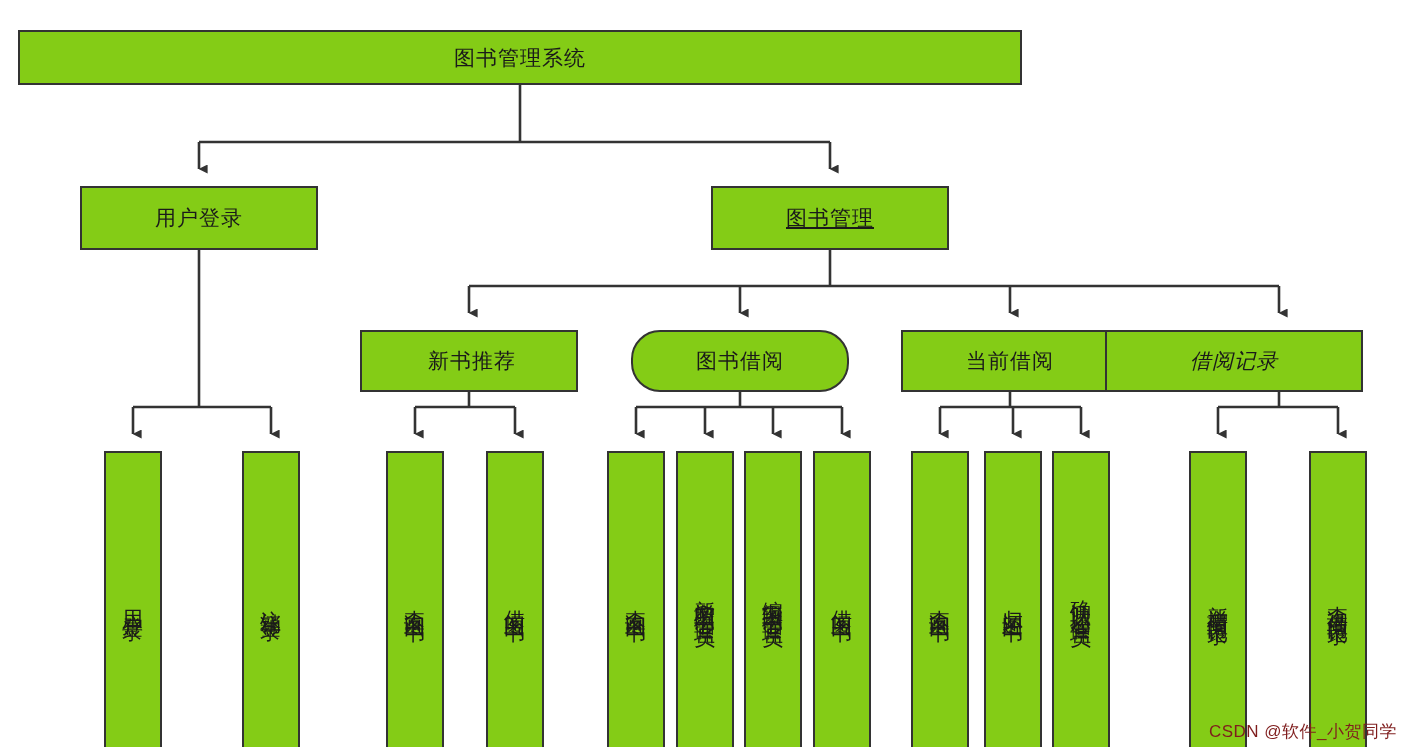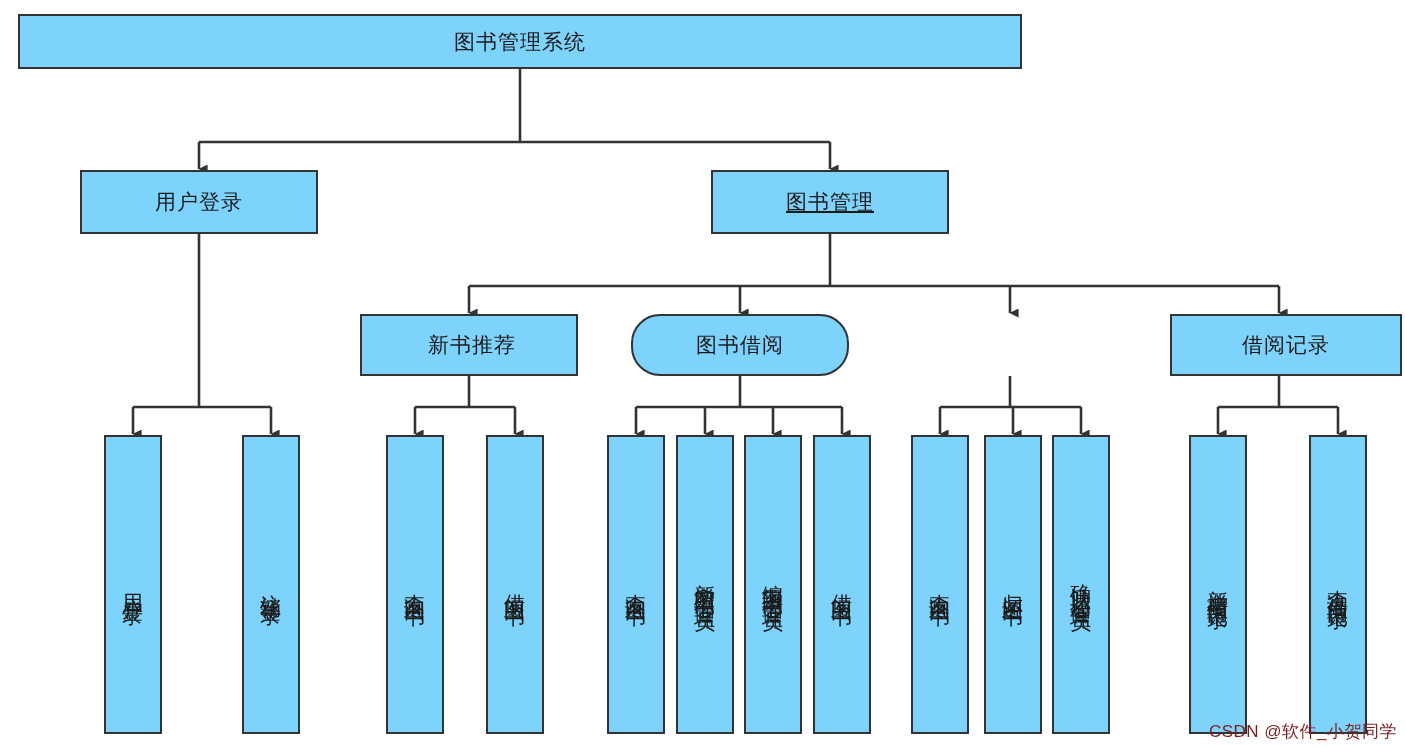--- a/index.html
+++ b/index.html
@@ -21,26 +21,27 @@
     position: absolute;
     left: 0;
     top: 0;
     width: 1405px;
     height: 747px;
     pointer-events: none;
   }
   .node {
     position: absolute;
     box-sizing: border-box;
-    background: #7dd3fc;
+    background: #84cc16;
     border: 2px solid #333333;
     display: flex;
     align-items: center;
     justify-content: center;
     color: #1a1a1a;
+    margin-top: 16px;
   }
   .node.horiz {
     font-size: 21px;
     letter-spacing: 1px;
   }
   .node.vert {
     writing-mode: vertical-rl;
     text-orientation: upright;
     font-size: 21px;
     letter-spacing: 4px;
@@ -123,21 +124,24 @@
   <div class="node horiz" style="left: 711px; top: 170px; width: 238px; height: 64px; text-decoration: underline;">
     <span class="htext">图书管理</span>
   </div>
 
   <div class="node horiz" style="left: 360px; top: 314px; width: 218px; height: 62px; padding-left: 6px;">
     <span class="htext">新书推荐</span>
   </div>
   <div class="node horiz" style="left: 631px; top: 314px; width: 218px; height: 62px; border-radius: 29px;">
     <span class="htext">图书借阅</span>
   </div>
-  <div class="node horiz" style="left: 1170px; top: 314px; width: 232px; height: 62px;">
+  <div class="node horiz" style="left: 901px; top: 314px; width: 218px; height: 62px;">
+    <span class="htext">当前借阅</span>
+  </div>
+  <div class="node horiz" style="left: 1105px; top: 314px; width: 258px; height: 62px; font-style: italic;">
     <span class="htext">借阅记录</span>
   </div>
 
   <div class="node vert" style="left: 104px; top: 435px; width: 58px; height: 299px;">
     <span class="vtext">用户登录</span>
   </div>
   <div class="node vert" style="left: 242px; top: 435px; width: 58px; height: 299px;">
     <span class="vtext">注销登录</span>
   </div>
   <div class="node vert" style="left: 386px; top: 435px; width: 58px; height: 299px;">

